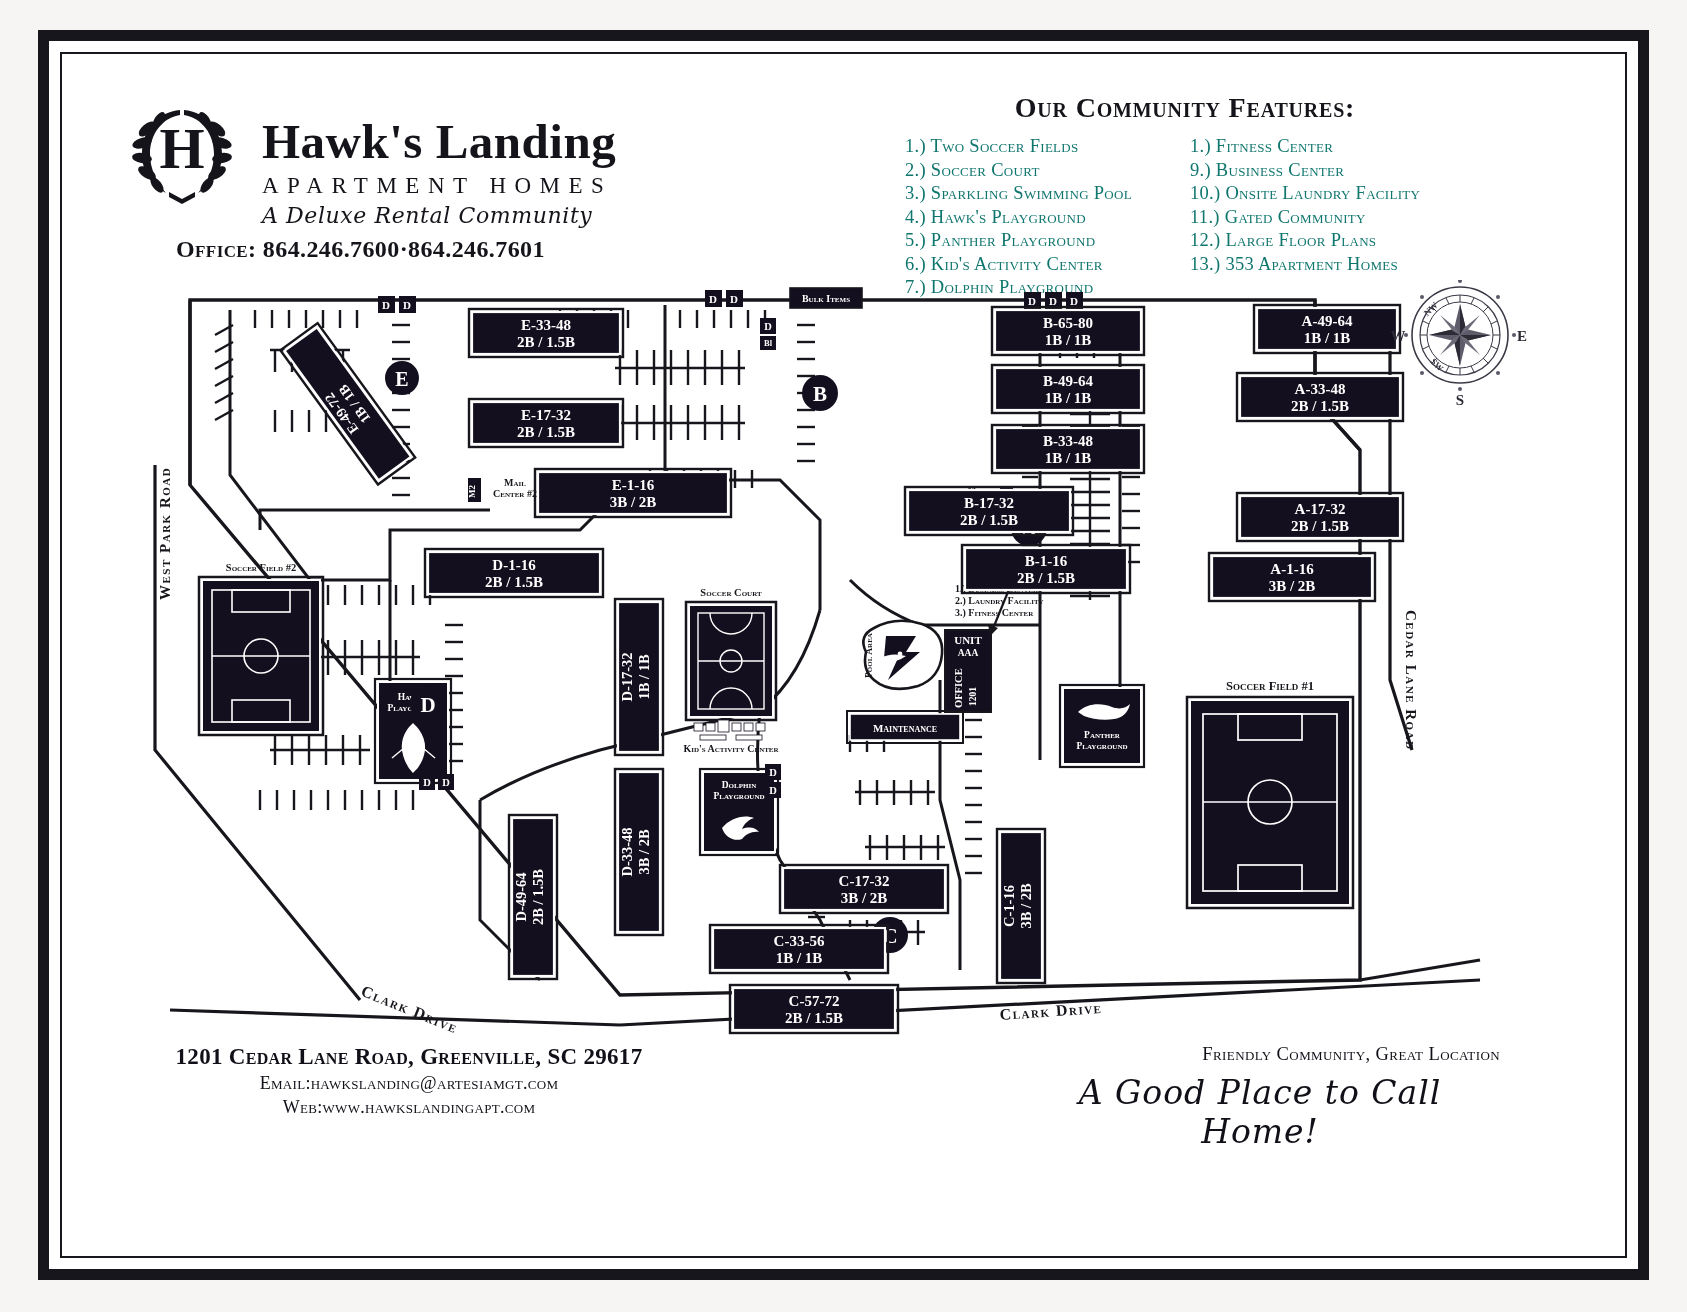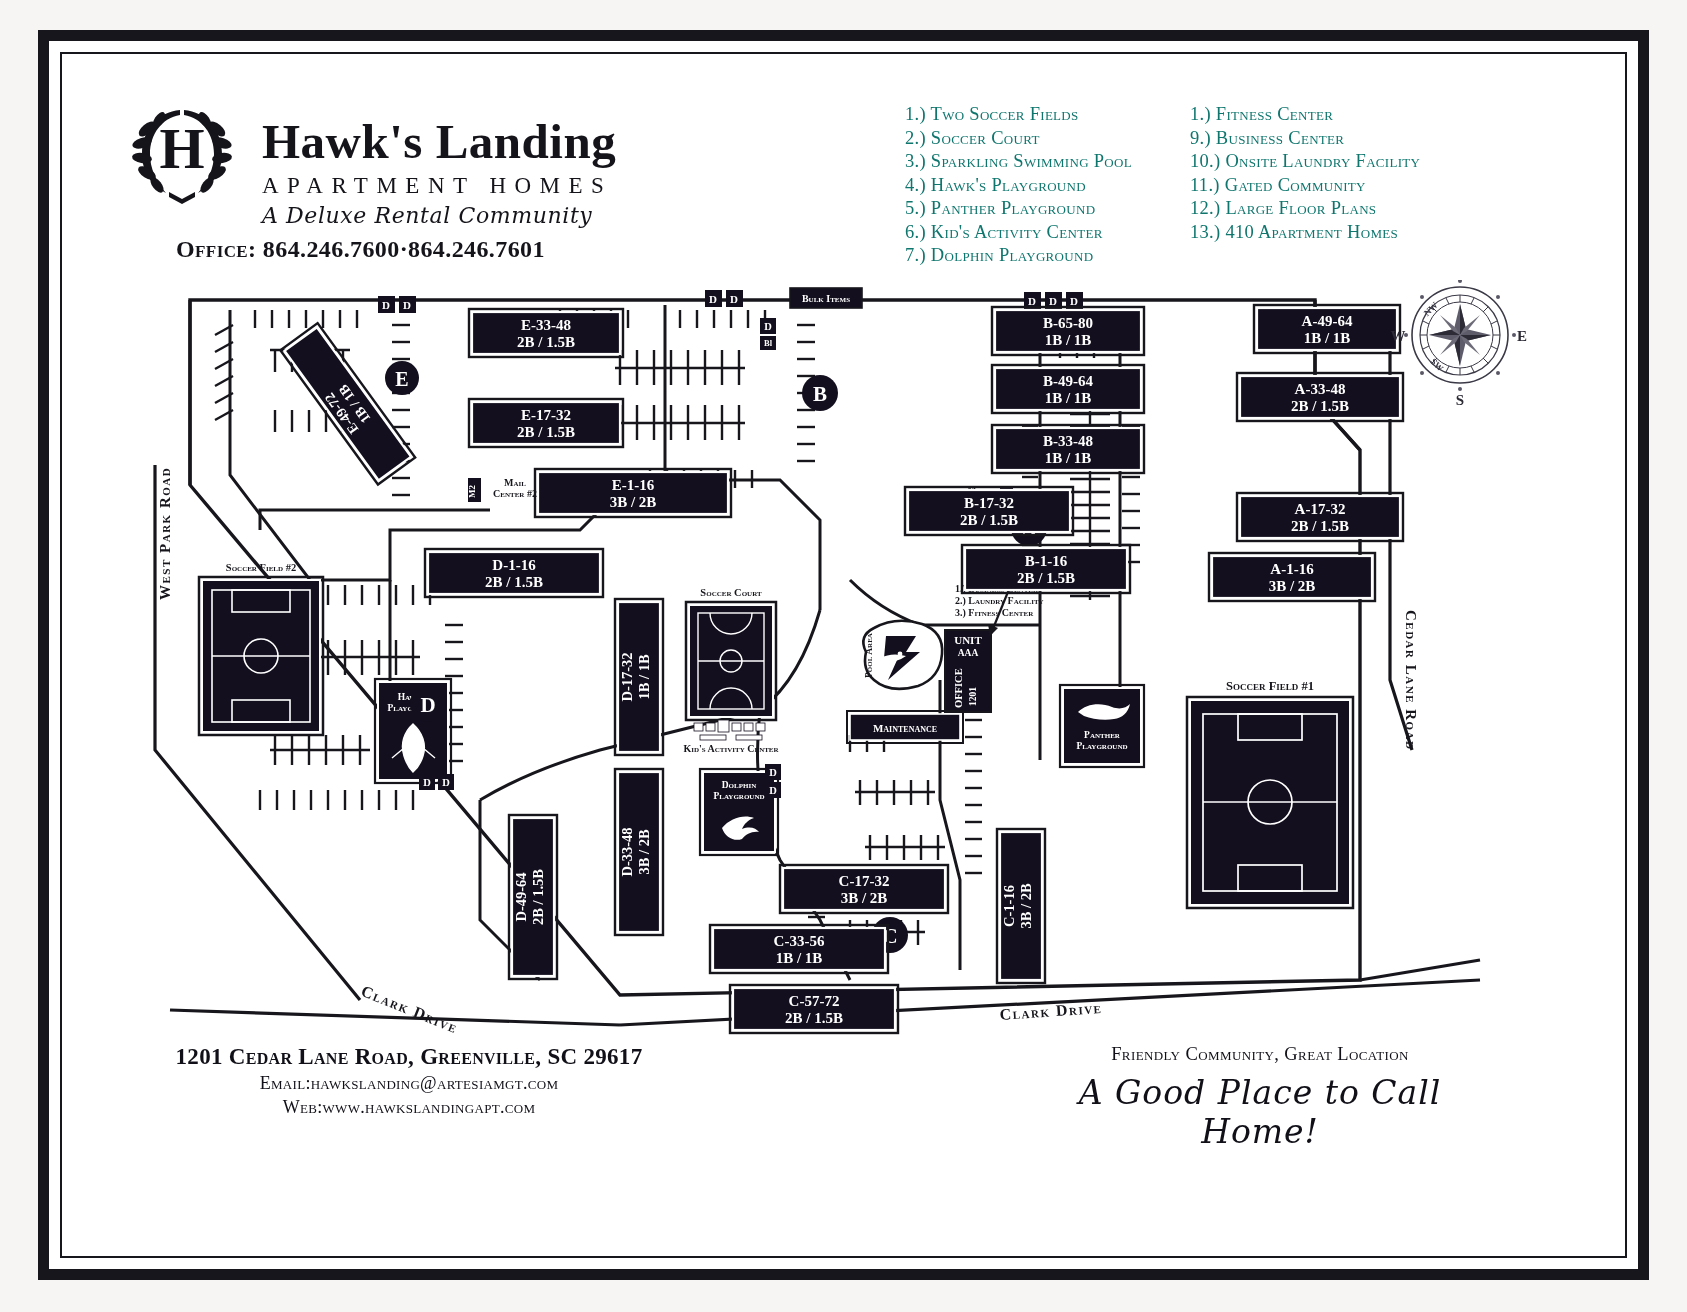--- a/index.html
+++ b/index.html
@@ -40,21 +40,21 @@
 
   
   .map{position:absolute;left:60px;top:280px;width:1567px;height:760px;}
   .map svg{display:block;}
 
   
   .footer-left{position:absolute;left:109px;top:1044px;width:600px;text-align:center;}
   .f-addr{font-size:23px;font-weight:bold;font-variant:small-caps;letter-spacing:.3px;}
   .f-email,.f-web{font-size:18px;font-variant:small-caps;letter-spacing:.3px;margin-top:3px;}
   .footer-right{position:absolute;left:1020px;top:1044px;width:480px;text-align:center;}
-  .f-tag{font-size:18.5px;font-variant:small-caps;letter-spacing:.4px;}
+  .f-tag{font-size:18.5px;font-variant:small-caps;letter-spacing:.4px;text-align:right;}
   .f-script{font-family:"DejaVu Serif",serif;font-style:italic;font-size:33px;
             margin-top:8px;letter-spacing:1px;}
 </style>
 </head>
 <body>
 
 <div class="poster">
   <div class="frame-outer"></div>
   <div class="frame-inner"></div>
 
@@ -81,37 +81,38 @@
     </svg>
     <div class="brand">
       <div class="brand-main">Hawk's Landing</div>
       <div class="brand-sub">APARTMENT HOMES</div>
       <div class="brand-script">A Deluxe Rental Community</div>
     </div>
     <div class="office-line sc">Office: 864.246.7600·864.246.7601</div>
   </div>
 
   <div class="features">
+    <h2>Our Community Features:</h2>
     <div class="feat-cols">
       <div class="feat-col left">
         <p>1.) Two Soccer Fields</p>
         <p>2.) Soccer Court</p>
         <p>3.) Sparkling Swimming Pool</p>
         <p>4.) Hawk's Playground</p>
         <p>5.) Panther Playground</p>
         <p>6.) Kid's Activity Center</p>
         <p>7.) Dolphin Playground</p>
       </div>
       <div class="feat-col right">
         <p>1.) Fitness Center</p>
         <p>9.) Business Center</p>
         <p>10.) Onsite Laundry Facility</p>
         <p>11.) Gated Community</p>
         <p>12.) Large Floor Plans</p>
-        <p>13.) 410 Apartment Homes</p>
+        <p>13.) 353 Apartment Homes</p>
       </div>
     </div>
   </div>
 
   <div class="map">
   <svg width="1567" height="760" viewBox="0 0 1567 760">
     <defs>
       <g id="stall-set"></g>
     </defs>
 

